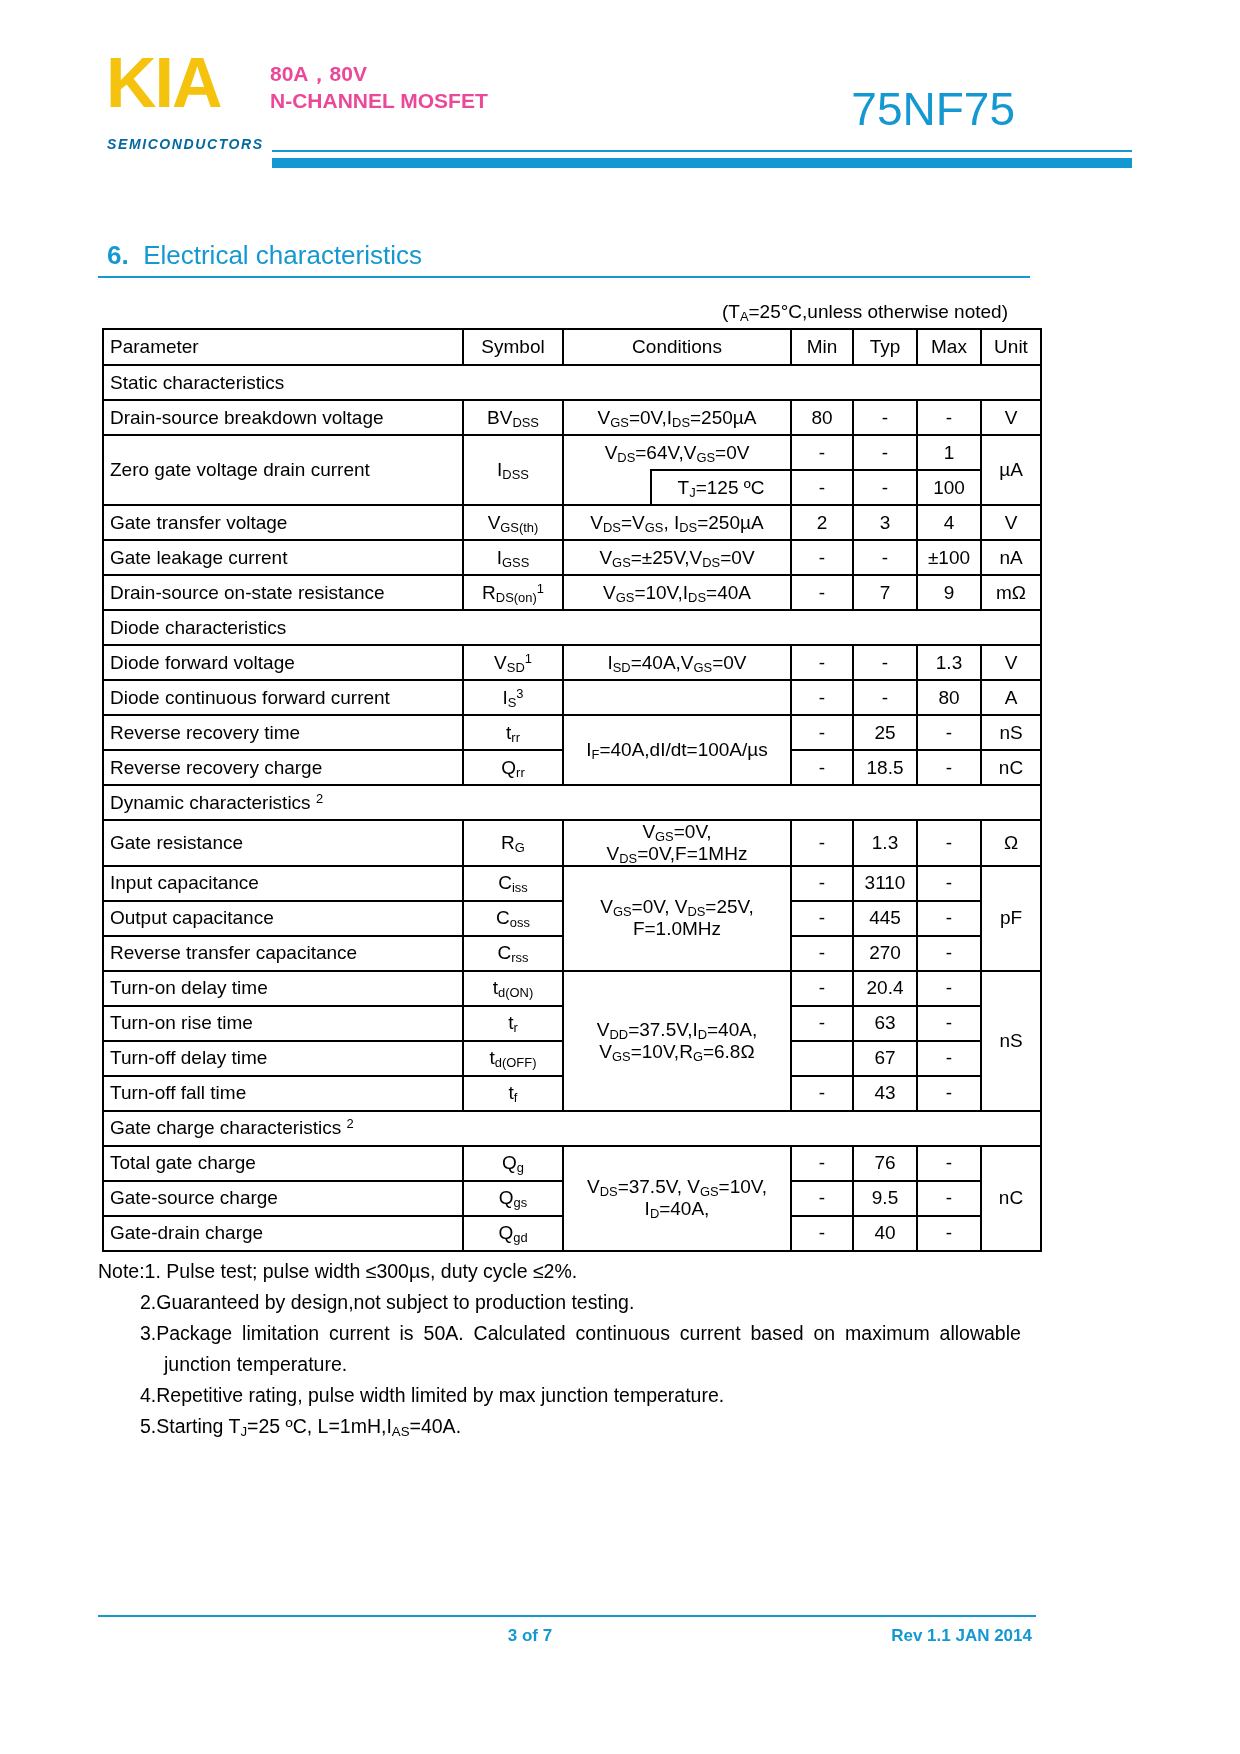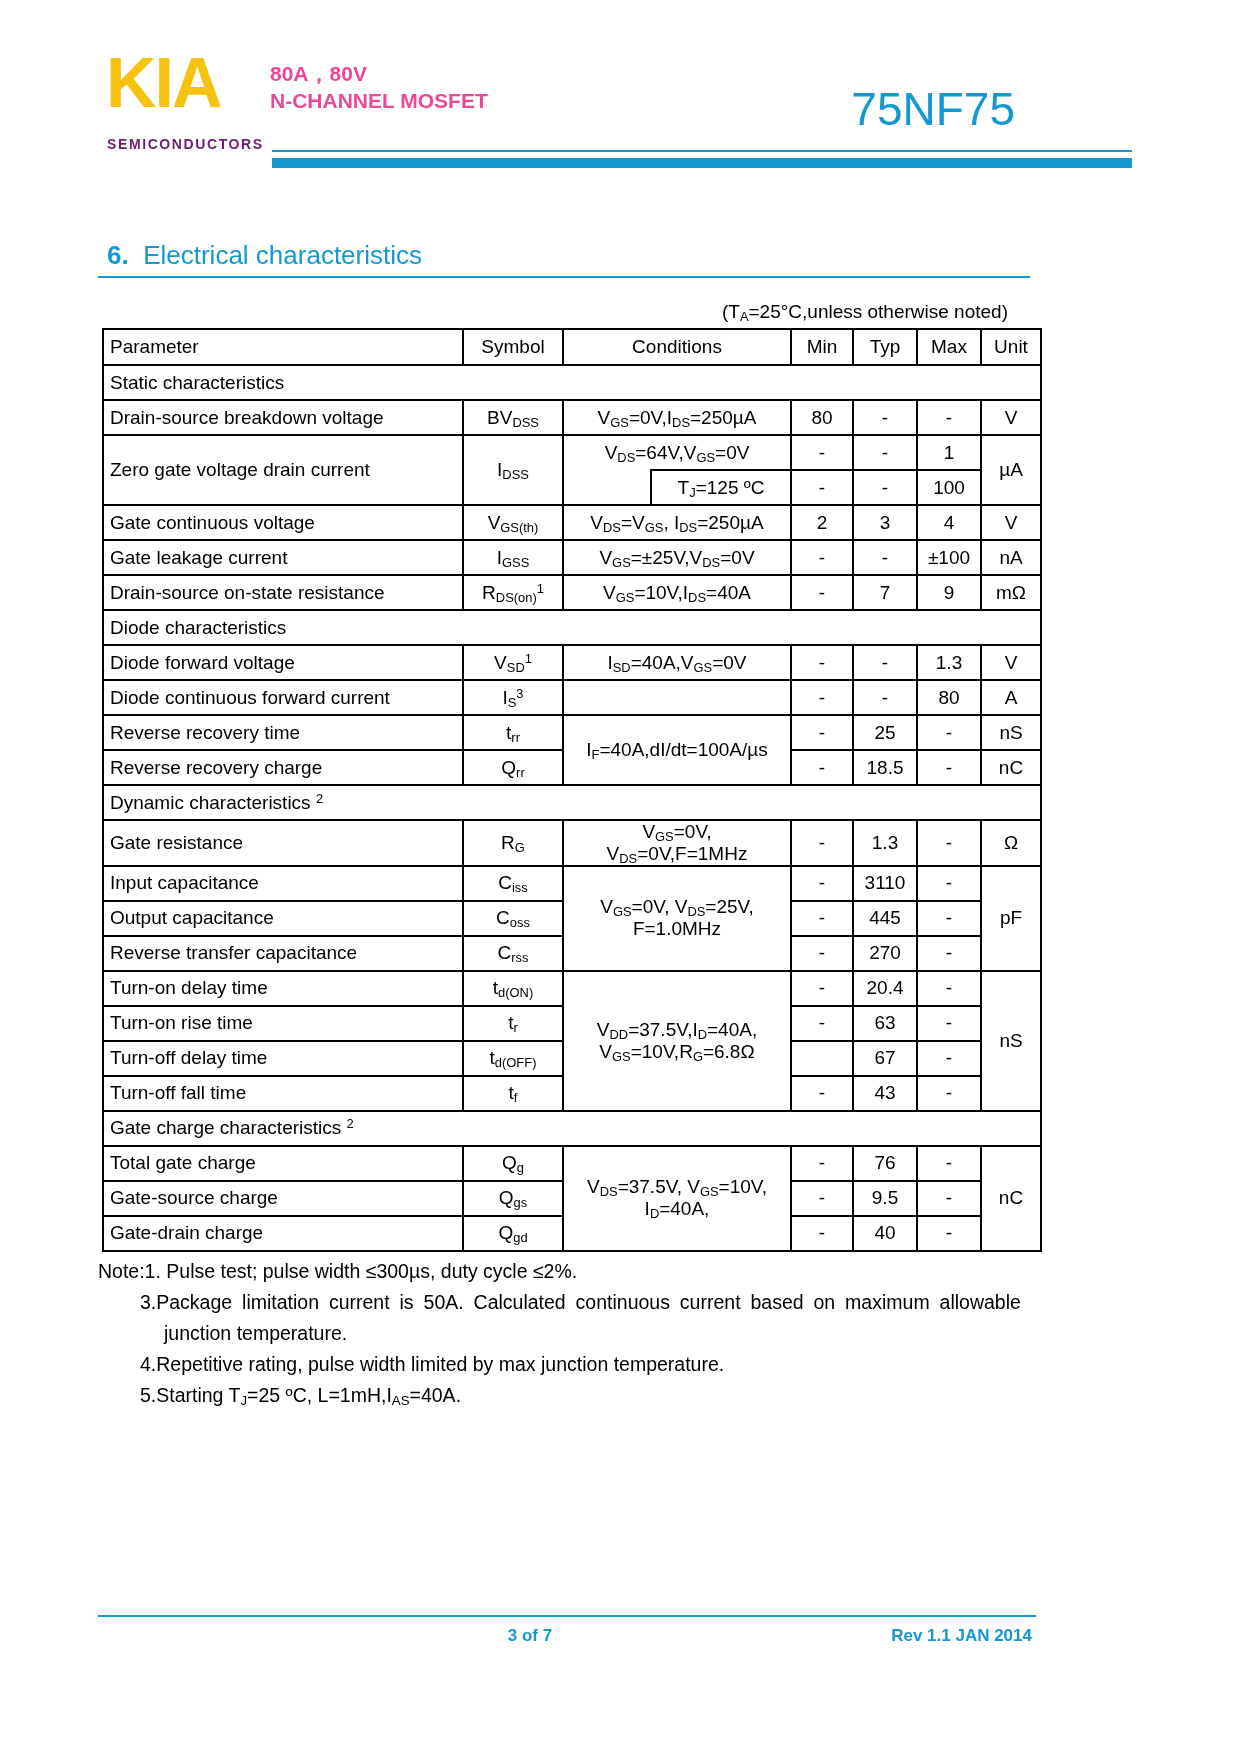--- a/index.html
+++ b/index.html
@@ -7,21 +7,21 @@
     position:relative;width:1240px;height:1754px;background:#ffffff;
     font-family:"Liberation Sans", sans-serif;color:#000;overflow:hidden;
   }
   
   .logo{
     position:absolute;left:106px;top:48px;
     font-size:70px;font-weight:bold;color:#f5c20e;letter-spacing:-2px;line-height:1;
   }
   .logo-sub{
     position:absolute;left:107px;top:136px;
-    font-size:14px;color:#701a75;letter-spacing:1.6px;font-weight:bold;
+    font-size:14px;color:#0369a1;letter-spacing:1.6px;font-weight:bold;font-style:italic;
   }
   .subtitle{
     position:absolute;left:270px;top:60px;
     font-size:21px;font-weight:bold;color:#ec4899;line-height:27px;
   }
   .part-number{
     position:absolute;right:225px;top:66px;
     font-size:46px;color:#1498d2;line-height:1;margin-top:20px;
   }
   .rule-thin{position:absolute;left:272px;top:150px;width:860px;height:2px;background:#1498d2;}
@@ -131,21 +131,21 @@
             <td rowspan="2" class="">µA</td>
           </tr>
           <tr>
             <td class="notop"></td>
             <td class="">T<sub>J</sub>=125 ºC</td>
             <td class="">-</td>
             <td class="">-</td>
             <td class="">100</td>
           </tr>
           <tr>
-            <td class="left">Gate continuous voltage</td>
+            <td class="left">Gate transfer voltage</td>
             <td class="">V<sub>GS(th)</sub></td>
             <td colspan="2" class="">V<sub>DS</sub>=V<sub>GS</sub>, I<sub>DS</sub>=250µA</td>
             <td class="">2</td>
             <td class="">3</td>
             <td class="">4</td>
             <td class="">V</td>
           </tr>
           <tr>
             <td class="left">Gate leakage current</td>
             <td class="">I<sub>GSS</sub></td>
@@ -292,20 +292,21 @@
             <td class="">-</td>
             <td class="">40</td>
             <td class="">-</td>
           </tr>
         </tbody>
     </table>
   </div>
 
   <div class="notes">
       <div class="note-line indent0">Note:1. Pulse test; pulse width ≤300µs, duty cycle ≤2%.</div>
+      <div class="note-line indent1">2.Guaranteed by design,not subject to production testing.</div>
       <div class="note-line indent1 justify">3.Package limitation current is 50A. Calculated continuous current based on maximum allowable</div>
       <div class="note-line indent2">junction temperature.</div>
       <div class="note-line indent1">4.Repetitive rating, pulse width limited by max junction temperature.</div>
       <div class="note-line indent1">5.Starting T<sub>J</sub>=25 ºC, L=1mH,I<sub>AS</sub>=40A.</div>
     </div>
 
   <div class="footer-line"></div>
   <div class="footer-page">3 of 7</div>
   <div class="footer-rev">Rev 1.1 JAN 2014</div>
 

